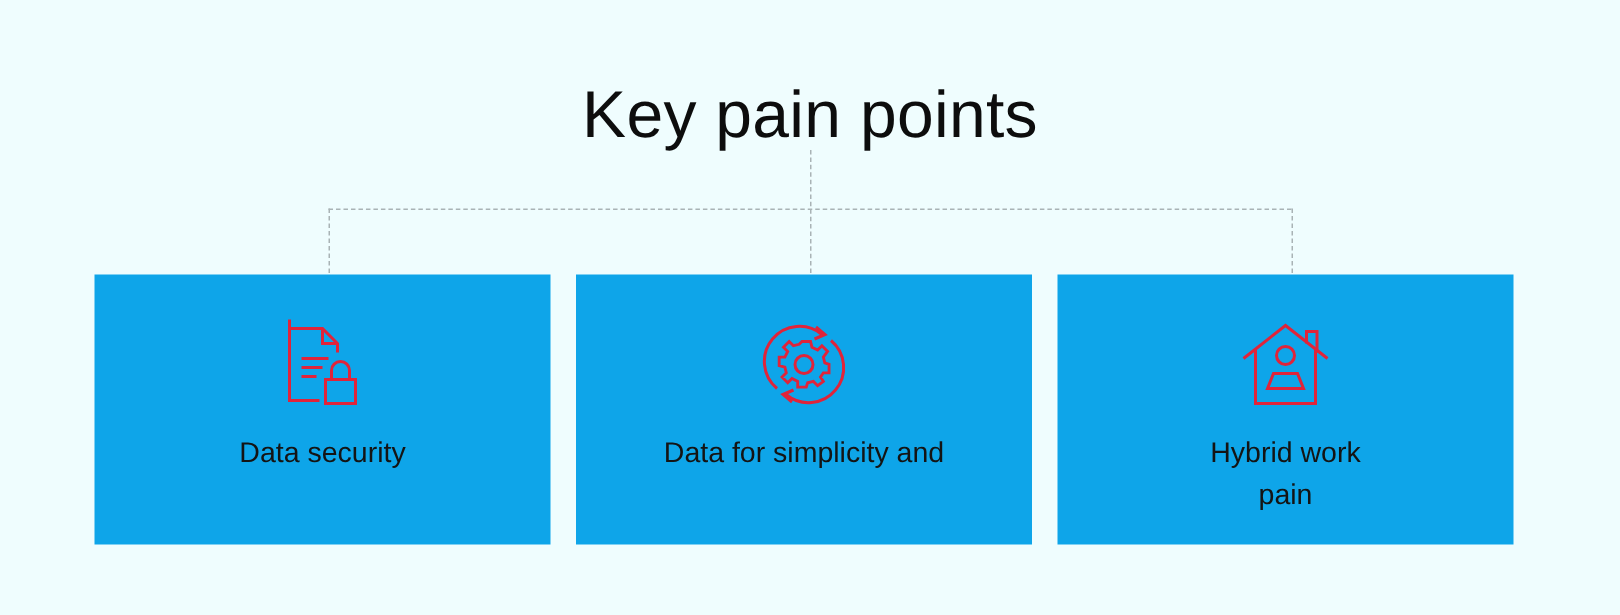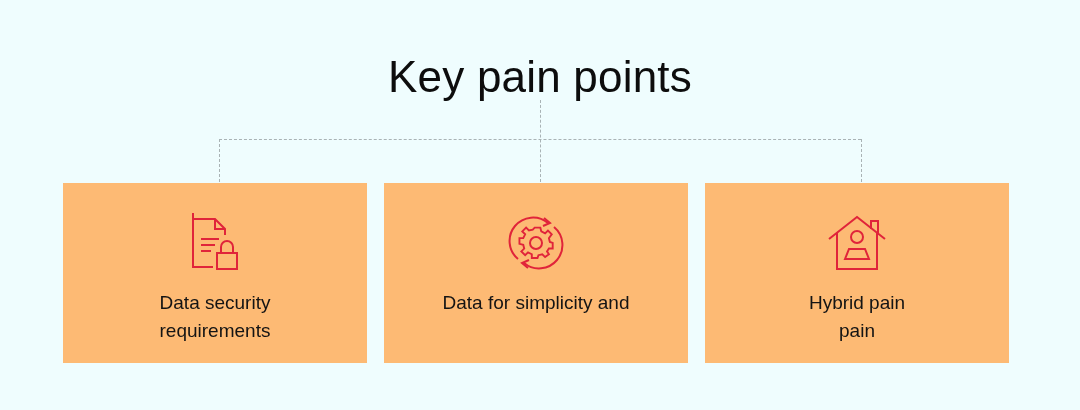--- a/index.html
+++ b/index.html
@@ -8,21 +8,21 @@
     font-family:"Liberation Sans", "DejaVu Sans", sans-serif; color:#111;
   }
   .title {
     position:absolute; top:52px; left:0; width:1080px; text-align:center;
     font-size:44px; letter-spacing:0.2px; color:#0d0d0d;
   }
   .connector { position:absolute; }
   .v { border-left:1.5px dashed #a9b3b5; width:0; }
   .h { border-top:1.5px dashed #a9b3b5; height:0; }
   .card {
-    position:absolute; top:183px; width:304px; height:180px; background:#fdba74;
+    position:absolute; top:183px; width:304px; height:180px; background:#0ea5e9;
   }
   .icon { position:absolute; left:50%; top:30px; transform:translateX(-50%); width:64px; height:60px; }
   .label {
     position:absolute; top:106px; left:0; width:100%; text-align:center;
     font-size:19px; line-height:28px; color:#141414;
   }
 </style>
 </head>
 <body>
 
@@ -39,21 +39,20 @@
     <path d="M32 6 V16 H42"></path>
     <path d="M10 6 V62 H30" transform="translate(0,-8)"></path>
     <line x1="18" y1="26" x2="36" y2="26"></line>
     <line x1="18" y1="32" x2="32" y2="32"></line>
     <line x1="18" y1="38" x2="28" y2="38"></line>
     <rect x="34" y="40" width="20" height="16"></rect>
     <path d="M38 40 V34 a6 6 0 0 1 12 0 V40"></path>
   </svg>
   <div class="label">
     <div>Data security</div>
-    <div>requirements</div>
   </div>
 </div>
 
 <div class="card" style="left:384px;">
   <svg class="icon" viewBox="0 0 64 60" fill="none" stroke="#e0243a" stroke-width="2">
     <path d="M14 46 A22 22 0 0 1 44 10"></path>
     <path d="M40 5 L46 10 L39 13"></path>
     <path d="M50 14 A22 22 0 0 1 20 50"></path>
     <path d="M24 55 L18 50 L25 47"></path>
     <g transform="translate(32,30)">
@@ -68,16 +67,16 @@
 
 <div class="card" style="left:705px;">
   <svg class="icon" viewBox="0 0 64 60" fill="none" stroke="#e0243a" stroke-width="2">
     <path d="M4 26 L32 4 L60 26"></path>
     <path d="M12 20 V56 H52 V20"></path>
     <path d="M46 16 V8 H53 V22"></path>
     <circle cx="32" cy="24" r="6"></circle>
     <path d="M20 46 L24 36 H40 L44 46 Z"></path>
   </svg>
   <div class="label">
-    <div>Hybrid pain</div>
+    <div>Hybrid work</div>
     <div>pain</div>
   </div>
 </div>
 
 </body></html>

